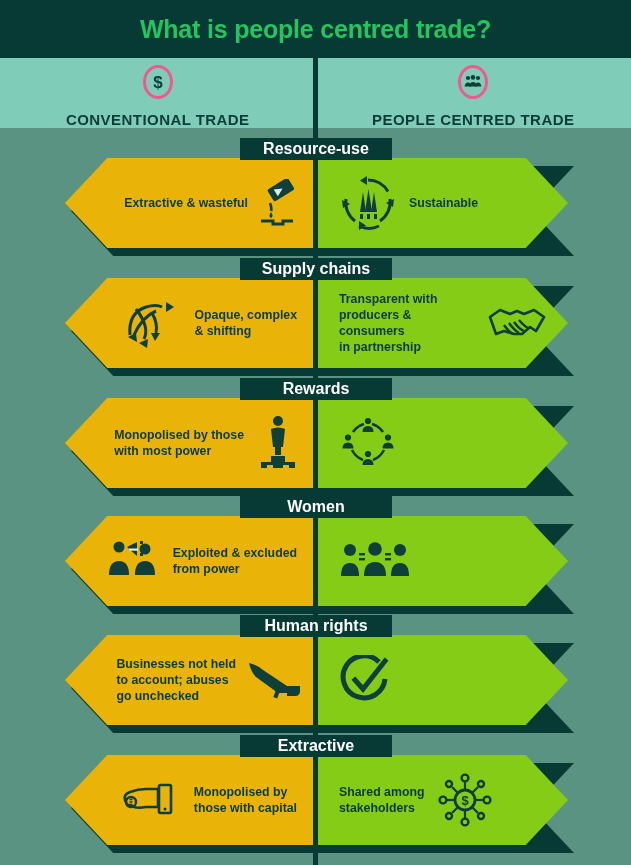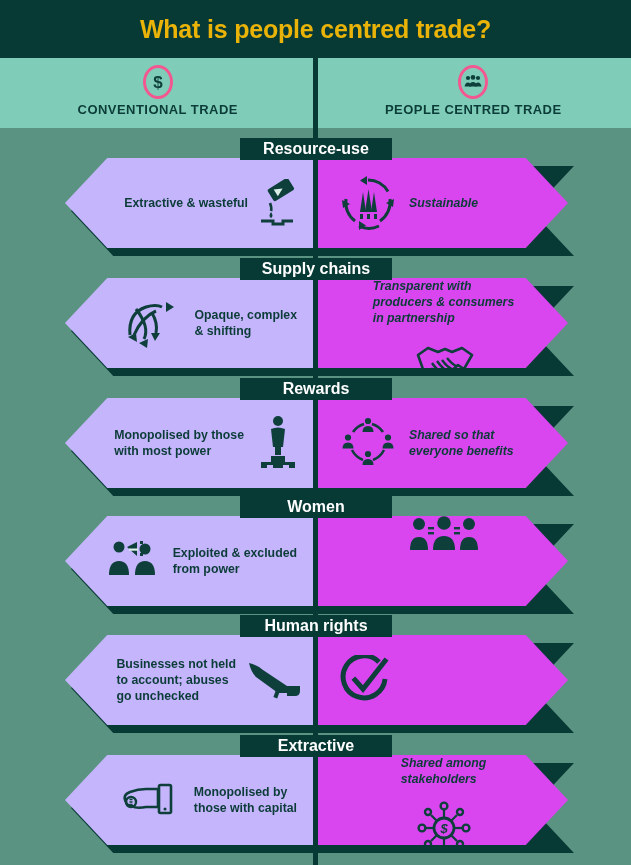--- a/index.html
+++ b/index.html
@@ -11,36 +11,36 @@
   }
   .page { position: relative; width: 631px; height: 865px; background: #5b9382; }
 
   
   .header {
     position: absolute; left: 0; top: 0; width: 631px; height: 58px;
     background: #083a35;
     display: flex; align-items: center; justify-content: center;
   }
   .header-title {
-    color: #eab308; font-size: 25px; font-weight: bold; letter-spacing: -0.2px;
+    color: #22c55e; font-size: 25px; font-weight: bold; letter-spacing: -0.2px;
   }
 
   
   .banner {
     position: absolute; left: 0; top: 58px; width: 631px; height: 70px;
     background: #7fcdb8;
     display: flex;
   }
   .banner-col {
     flex: 1; display: flex; flex-direction: column;
     align-items: center; justify-content: flex-start; padding-top: 7px;
   }
   .banner-label {
-    color: #0c3c38; font-size: 13px; font-weight: bold; letter-spacing: 0.45px;
-    margin-top: 3px;
+    color: #0c3c38; font-size: 15px; font-weight: bold; letter-spacing: 0.45px;
+    margin-top: 12px;
   }
   .circ-icon {
     width: 30px; height: 34px; border: 3px solid #f2588f; border-radius: 50%;
     display: flex; align-items: center; justify-content: center;
   }
   .circ-icon svg { display: block; }
 
   
   .divider {
     position: absolute; left: 313px; top: 58px; width: 5px; height: 807px;
@@ -55,34 +55,34 @@
   .band-shadow, .band {
     position: absolute; left: 65px; width: 503px; height: 90px;
     clip-path: polygon(0% 50%, 8.4% 0%, 100% 0%, 100% 0%, 91.6% 50%, 100% 100%, 100% 100%, 8.4% 100%);
   }
   .band-shadow { top: 8px; left: 71px; background: #083a35; }
   .band {
     top: 0; display: flex;
     clip-path: polygon(0% 50%, 8.4% 0%, 91.6% 0%, 100% 50%, 91.6% 100%, 8.4% 100%);
   }
   .half { height: 100%; display: flex; align-items: center; }
-  .half-left  { width: 248px; background: #c4b5fd; }
-  .half-right { width: 255px; background: #d946ef; font-style: italic; }
+  .half-left  { width: 248px; background: #eab308; }
+  .half-right { width: 255px; background: #84cc16; }
 
   .cell-text {
     color: #0c3c38; font-size: 12.3px; font-weight: bold; line-height: 1.32;
   }
   .cell-icon { flex: 0 0 auto; display: flex; align-items: center; justify-content: center; }
   .cell-icon svg { display: block; }
 
   
   .half-left.t-i  { padding: 0 10px 0 30px; justify-content: flex-end; gap: 9px; }
   .half-left.i-t  { padding: 0 16px 0 28px; justify-content: flex-end; gap: 14px; }
   .half-right.i-t { padding: 0 16px 0 26px; justify-content: flex-start; gap: 12px; }
-  .half-right.t-i { padding: 0 20px 0 26px; justify-content: flex-start; gap: 12px; flex-direction: column; }
+  .half-right.t-i { padding: 0 20px 0 26px; justify-content: flex-start; gap: 12px; }
 
   
   .tab {
     position: absolute; left: 240px; top: 0px; width: 152px; height: 22px;
     background: #083a35; z-index: 8;
     display: flex; align-items: center; justify-content: center;
   }
   .tab-label { color: #ffffff; font-size: 16px; font-weight: bold; }
 
   .ico { fill: #0e3f3b; }
@@ -235,22 +235,20 @@
               <circle cx="29" cy="7" r="3.1"></circle>
                 <path d="M23.5 18 q0-6 5.5-6 t5.5 6z"></path>
               <circle cx="29" cy="40" r="3.1"></circle>
                 <path d="M23.5 51 q0-6 5.5-6 t5.5 6z"></path>
               <circle cx="9" cy="23.5" r="3.1"></circle>
                 <path d="M3.5 34.5 q0-6 5.5-6 t5.5 6z"></path>
               <circle cx="49" cy="23.5" r="3.1"></circle>
                 <path d="M43.5 34.5 q0-6 5.5-6 t5.5 6z"></path>
             </svg>
           </div>
-          <div class="cell-text" style="white-space:pre-line">Shared so that
-everyone benefits</div>
         </div>
       </div>
     </div>
     <div class="tab">
       <span class="tab-label">Rewards</span>
     </div>
   </div>
 
   <div class="row" style="top:496px;height:120px;">
     <div class="band-wrap">

